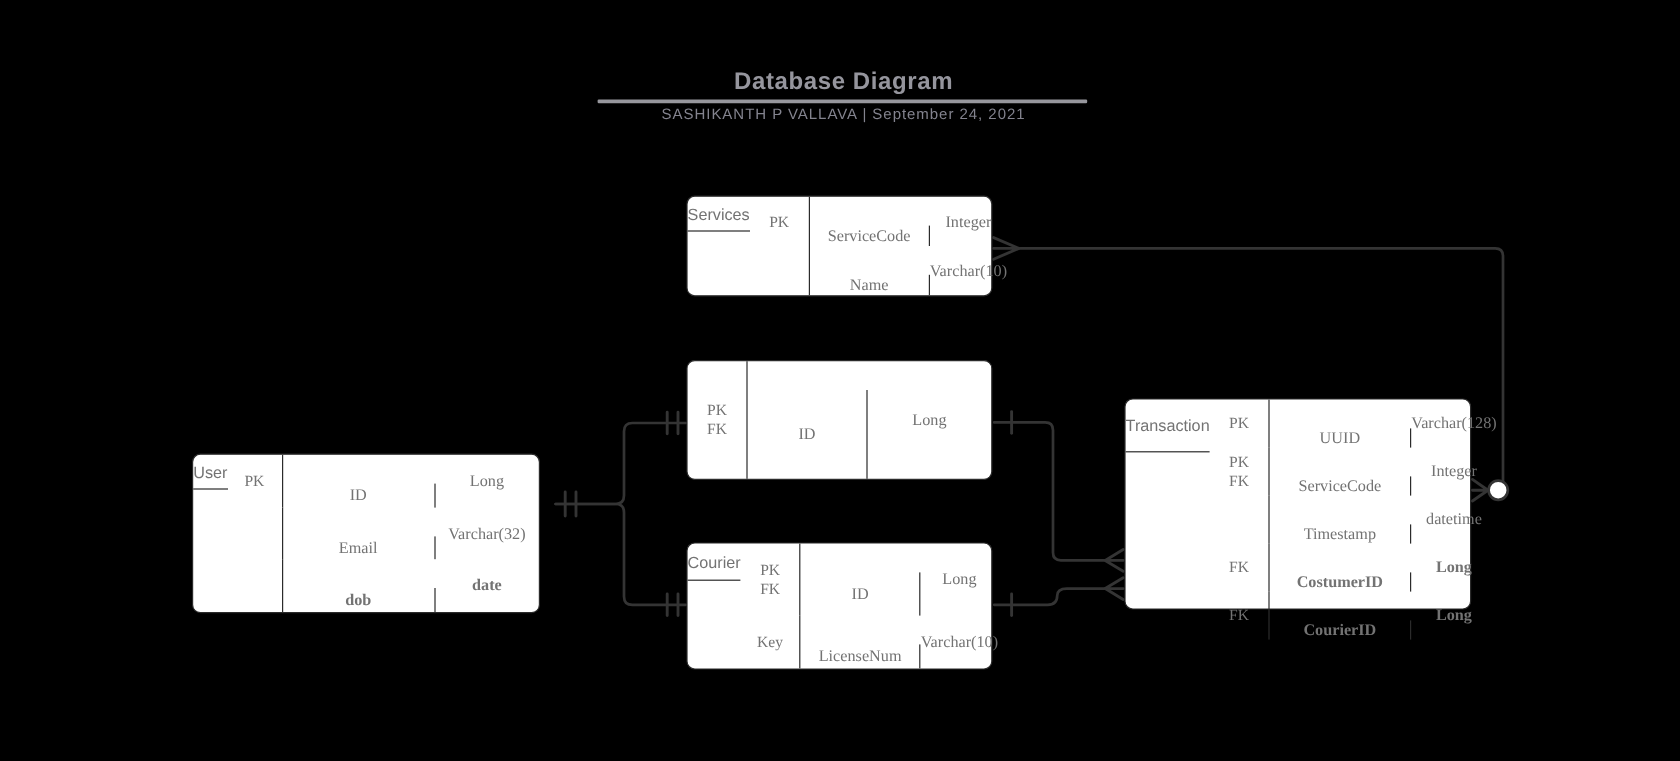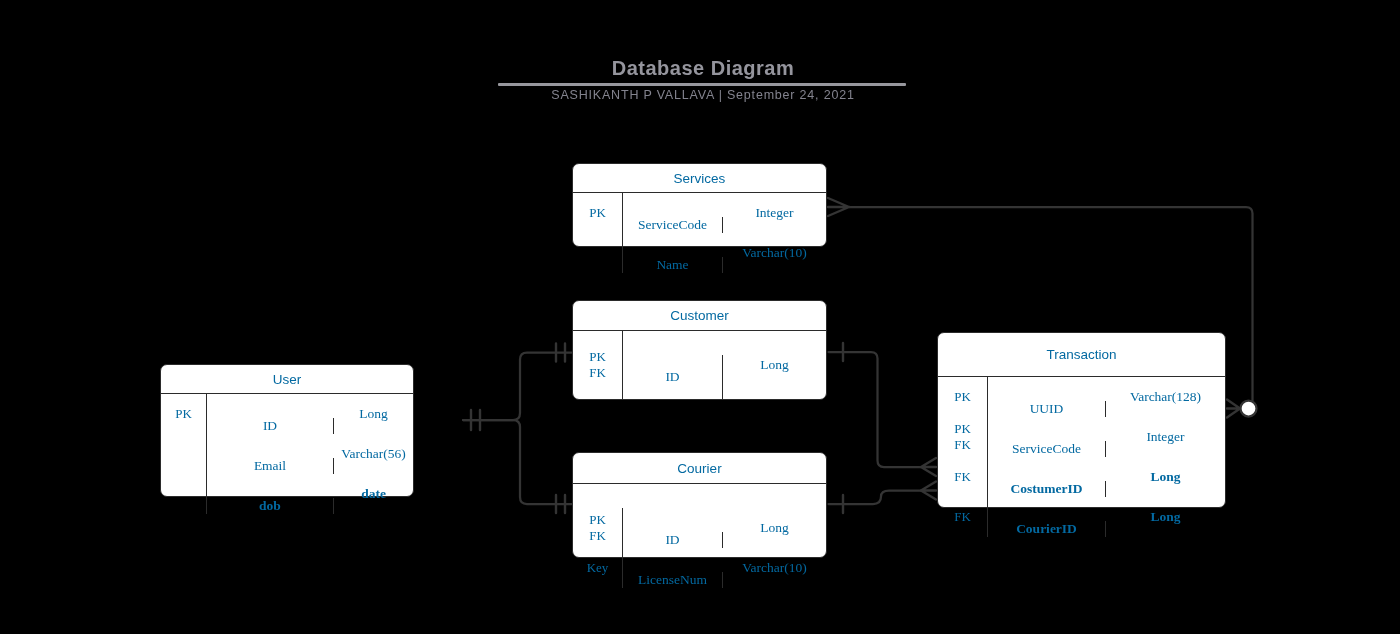--- a/index.html
+++ b/index.html
@@ -17,21 +17,21 @@
   }
   .doc-rule{position:absolute;left:498px;top:83px;width:408px;height:3px;background:#97979d;border-radius:1px;}
   .doc-subtitle{
     position:absolute;left:400px;top:88px;width:606px;text-align:center;
     font-size:12.5px;font-weight:400;letter-spacing:.8px;color:#83838e;
     filter:blur(.35px);
   }
   
   .entity{
     position:absolute;background:#fff;border:1.5px solid #2b2b2b;border-radius:7px;
-    display:flex;flex-direction:column;color:#0369a1;
+    display:flex;color:#737373;
   }
   .entity-title{
     display:flex;align-items:center;justify-content:center;
     border-bottom:1.5px solid #2b2b2b;font-size:13.5px;flex:0 0 auto;
   }
   .entity-body{flex:1 1 auto;display:flex;flex-direction:column;font-family:Liberation Serif, serif;}
   .erow{display:flex;flex:1 1 0;align-items:stretch;}
   .erow.multi{flex:1.35 1 0;}
   .cell{display:flex;align-items:center;justify-content:center;font-size:13.5px;}
   .cell.keycol{flex-direction:column;border-right:1.5px solid #2b2b2b;font-size:13px;line-height:16px;flex:0 0 auto;}
@@ -100,55 +100,54 @@
             <div class="cell typecol">Integer</div>
           </div>
           <div class="erow">
             <div class="cell keycol" style="width: 50px;"></div>
             <div class="cell namecol" style="width: 100px;">Name</div>
             <div class="cell typecol">Varchar(10)</div>
           </div>
         </div>
       </div>
       <div class="entity" style="left: 572px; top: 300px; width: 255px; height: 100px;">
-        <div class="entity-title" style="height: 30px;">Customer</div>
         <div class="entity-body">
           <div class="erow multi">
             <div class="cell keycol" style="width: 50px;">
               <div>PK</div>
               <div>FK</div>
             </div>
             <div class="cell namecol" style="width: 100px;">ID</div>
             <div class="cell typecol">Long</div>
           </div>
         </div>
       </div>
-      <div class="entity" style="left: 160px; top: 364px; width: 254px; height: 133px;">
+      <div class="entity" style="left: 160px; top: 378px; width: 290px; height: 133px;">
         <div class="entity-title" style="height: 29px;">User</div>
         <div class="entity-body">
           <div class="erow">
             <div class="cell keycol" style="width: 46px;">
               <div>PK</div>
             </div>
             <div class="cell namecol" style="width: 127px;">ID</div>
             <div class="cell typecol">Long</div>
           </div>
           <div class="erow">
             <div class="cell keycol" style="width: 46px;"></div>
             <div class="cell namecol" style="width: 127px;">Email</div>
-            <div class="cell typecol">Varchar(56)</div>
+            <div class="cell typecol">Varchar(32)</div>
           </div>
           <div class="erow">
             <div class="cell keycol" style="width: 46px;"></div>
             <div class="cell namecol bold" style="width: 127px;">dob</div>
             <div class="cell typecol bold">date</div>
           </div>
         </div>
       </div>
-      <div class="entity" style="left: 572px; top: 452px; width: 255px; height: 106px; gap: 24px;">
+      <div class="entity" style="left: 572px; top: 452px; width: 255px; height: 106px;">
         <div class="entity-title" style="height: 31px;">Courier</div>
         <div class="entity-body">
           <div class="erow multi">
             <div class="cell keycol" style="width: 50px;">
               <div>PK</div>
               <div>FK</div>
             </div>
             <div class="cell namecol" style="width: 100px;">ID</div>
             <div class="cell typecol">Long</div>
           </div>
@@ -173,20 +172,25 @@
           </div>
           <div class="erow multi">
             <div class="cell keycol" style="width: 50px;">
               <div>PK</div>
               <div>FK</div>
             </div>
             <div class="cell namecol" style="width: 118px;">ServiceCode</div>
             <div class="cell typecol">Integer</div>
           </div>
           <div class="erow">
+            <div class="cell keycol" style="width: 50px;"></div>
+            <div class="cell namecol" style="width: 118px;">Timestamp</div>
+            <div class="cell typecol">datetime</div>
+          </div>
+          <div class="erow">
             <div class="cell keycol" style="width: 50px;">
               <div>FK</div>
             </div>
             <div class="cell namecol bold" style="width: 118px;">CostumerID</div>
             <div class="cell typecol bold">Long</div>
           </div>
           <div class="erow">
             <div class="cell keycol" style="width: 50px;">
               <div>FK</div>
             </div>

